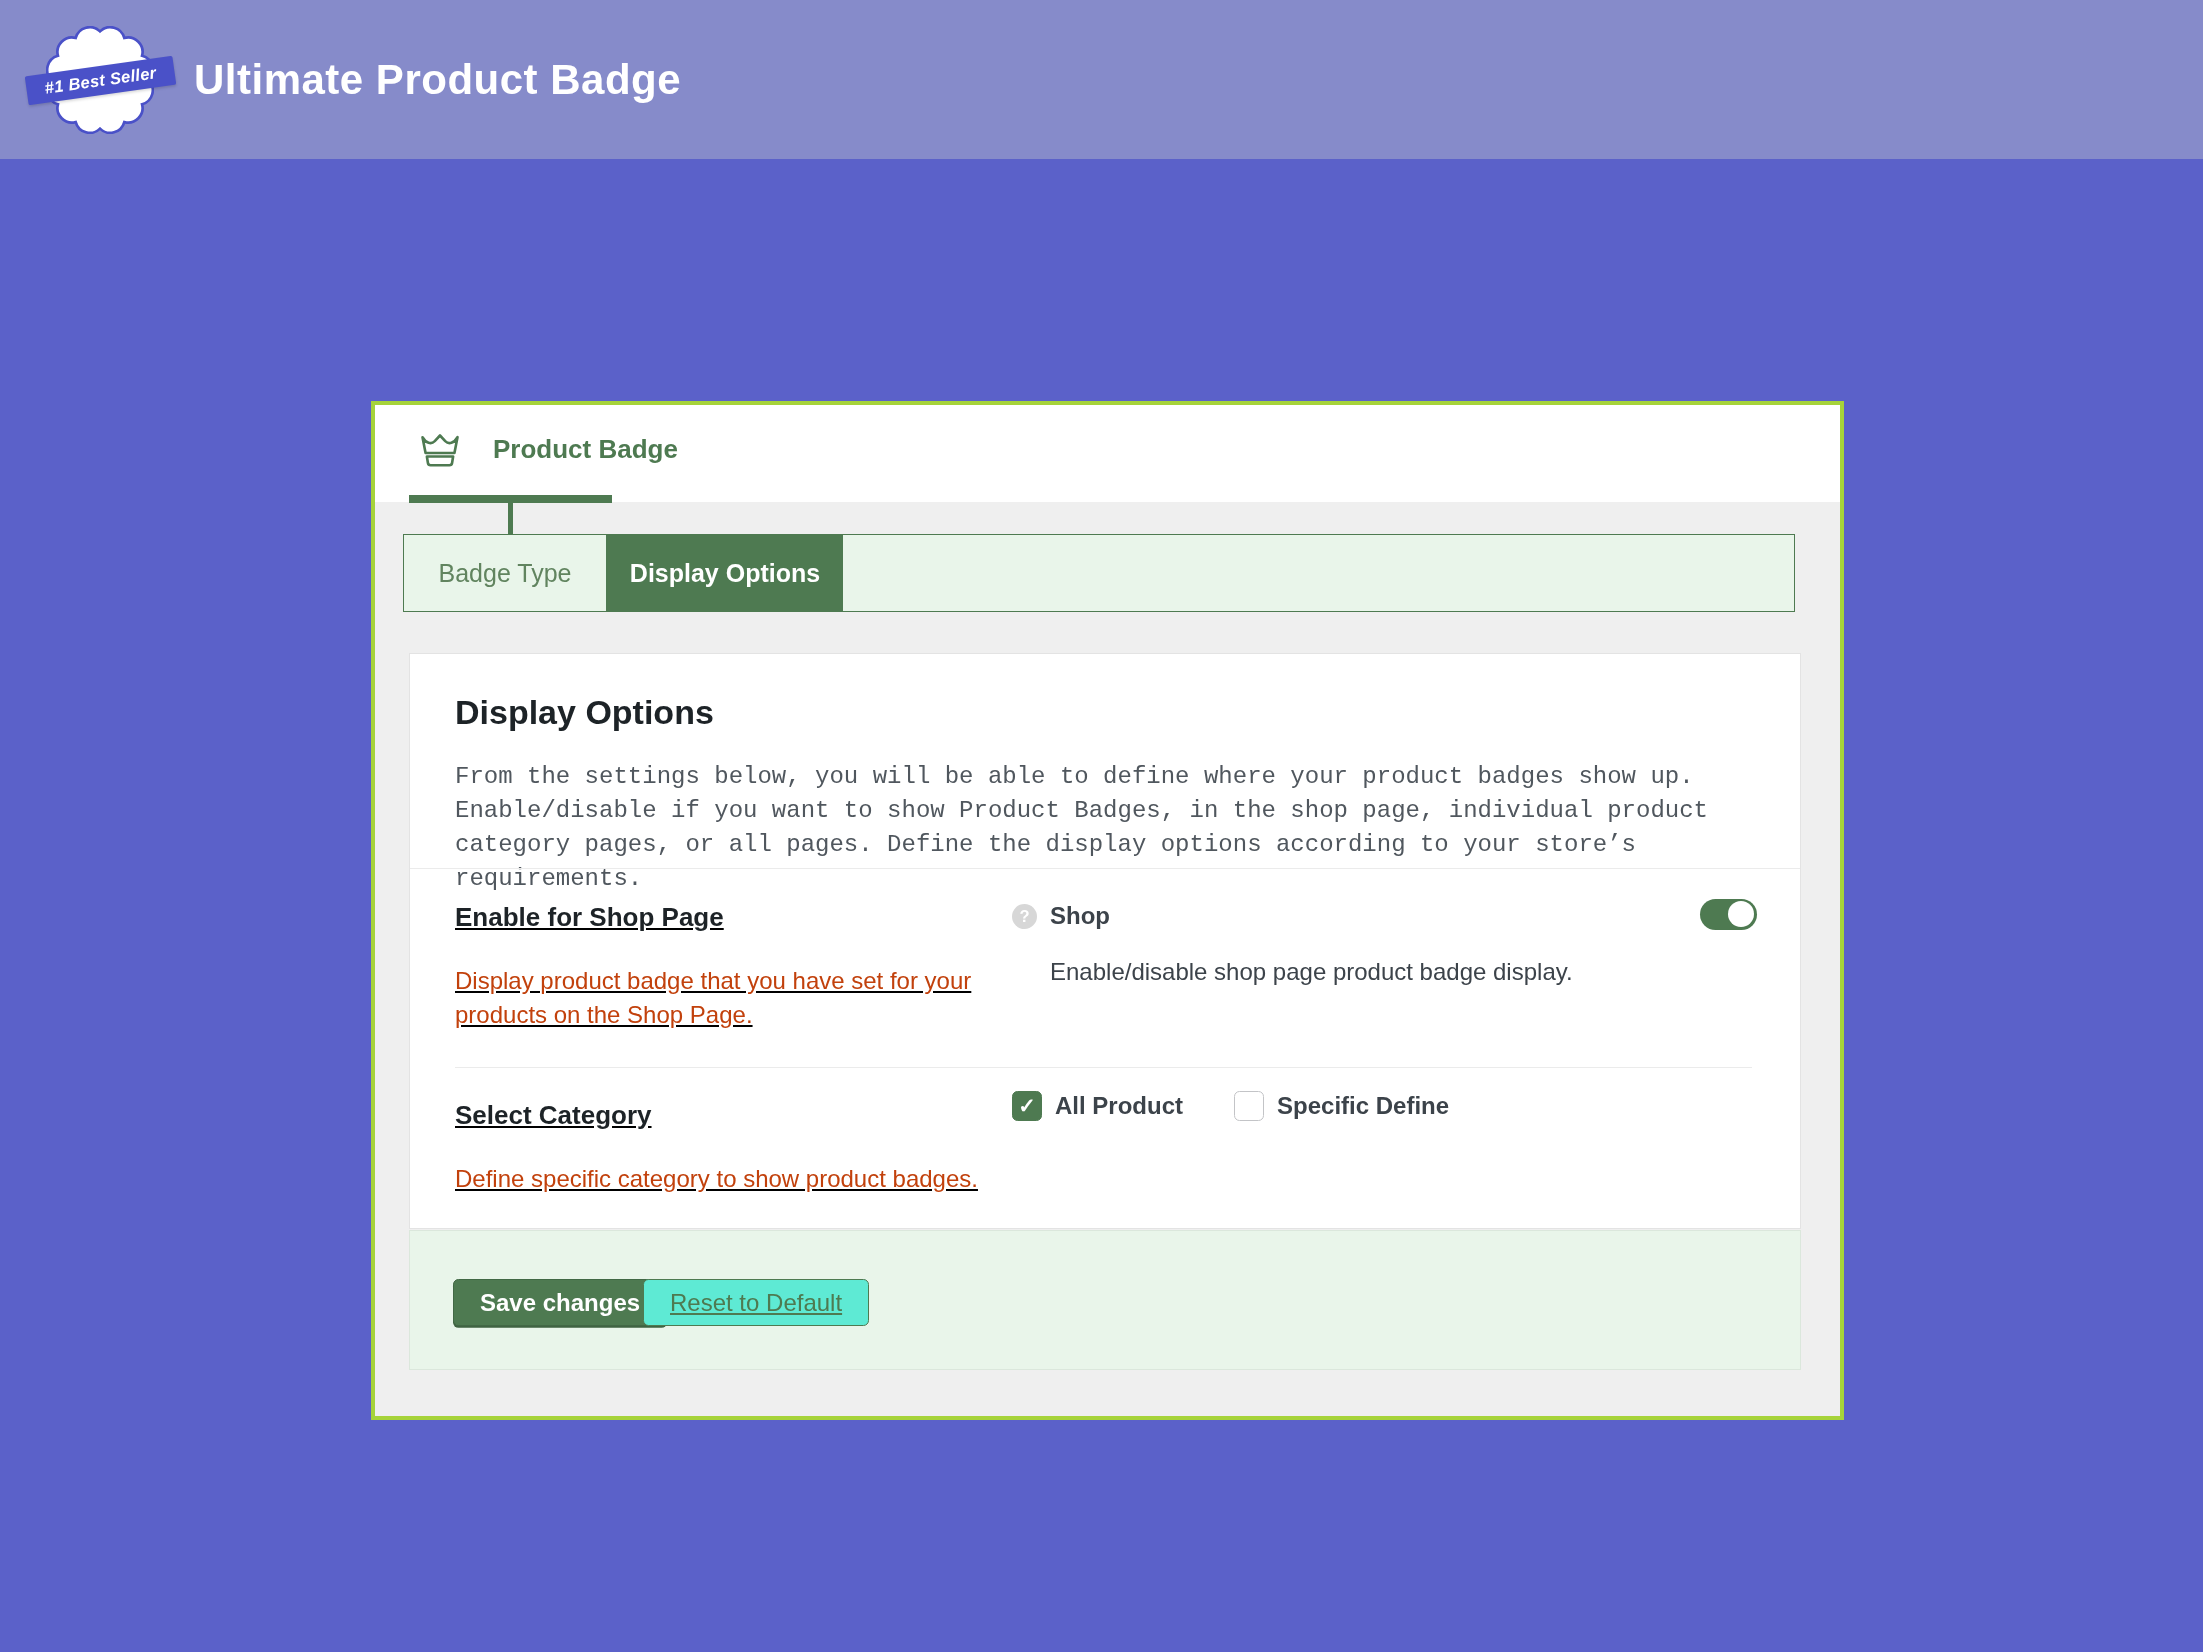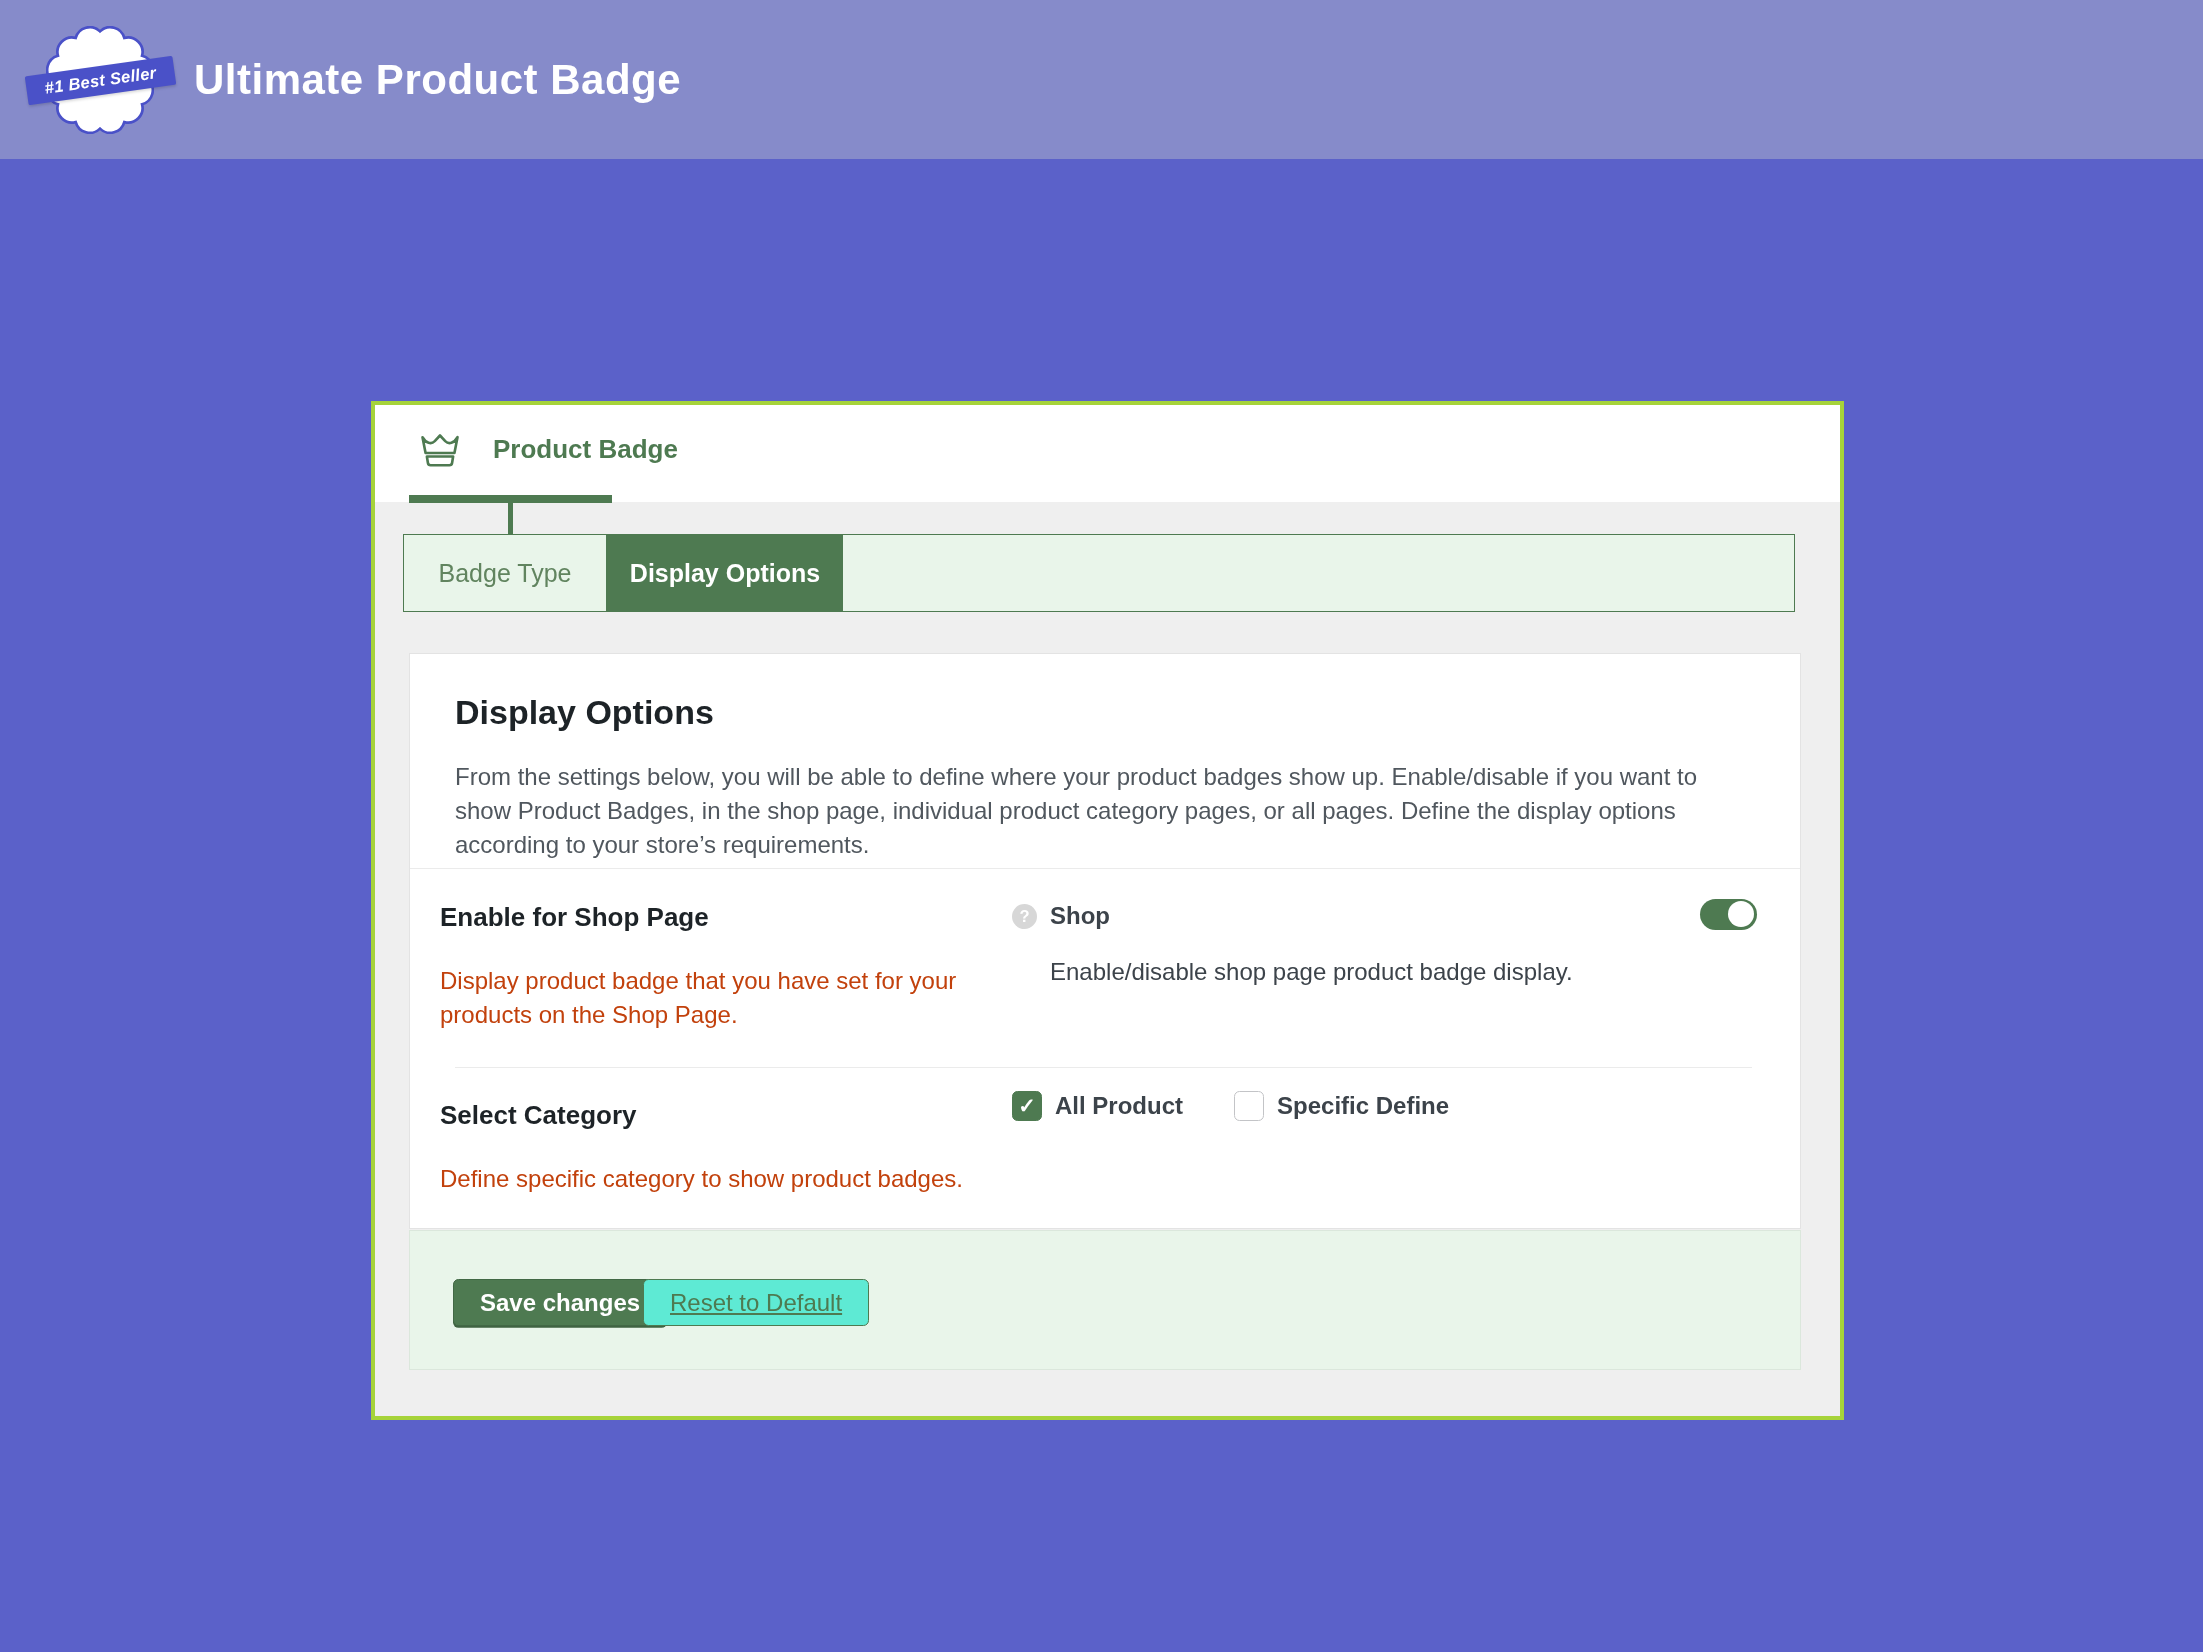--- a/index.html
+++ b/index.html
@@ -49,28 +49,28 @@
   .subtab.inactive{width:203px;color:#61845f;border-right:1.8px solid #4e7a51;background:#e9f5ea;}
   .subtab.active{width:236px;background:#4e7a51;color:#fff;font-weight:bold;}
 
   
   .content-box{
     position:absolute;left:34px;top:248px;width:1392px;height:576px;
     background:#fff;border:0.9px solid #e3e3e3;box-sizing:border-box;
   }
   .intro{position:absolute;left:45px;top:39px;width:1302px;}
   .intro h2{margin:0 0 27.5px 0;font-size:34px;font-weight:bold;color:#1d2327;}
-  .intro p{margin:0;font-size:24px;line-height:34px;color:#50575e;}
+  .intro p{margin:0;font-size:24px;line-height:34px;color:#50575e;font-family:Liberation Mono, monospace;}
   .divider-full{position:absolute;left:0;width:100%;top:214px;border-top:1.8px solid #ebebeb;}
   .divider-inset{position:absolute;left:45px;right:48px;top:413px;border-top:1.8px solid #ebebeb;}
 
   .row{position:absolute;left:0;width:100%;}
   .row-shop{top:217px;height:197px;}
   .row-category{top:415px;height:161px;}
-  .col-left{position:absolute;left:30px;top:31px;width:533px;}
+  .col-left{position:absolute;left:45px;top:31px;width:533px;text-decoration:underline;}
   .col-left h3{margin:0;font-size:26px;font-weight:bold;color:#1d2327;}
   .col-left p{margin:31px 0 0 0;font-size:24px;line-height:34px;color:#c2410c;}
   .col-mid{position:absolute;left:602px;top:31px;width:588px;}
   .field-label{display:flex;align-items:center;gap:13px;font-size:24px;font-weight:bold;color:#3c434a;}
   .help-circle{
     width:25px;height:25px;border-radius:50%;background:#d7d7d7;color:#fff;
     display:flex;align-items:center;justify-content:center;
     font-size:16.5px;font-weight:bold;flex:0 0 auto;
   }
   .field-desc{margin:27.5px 0 0 38px;font-size:24px;color:#3c434a;}

